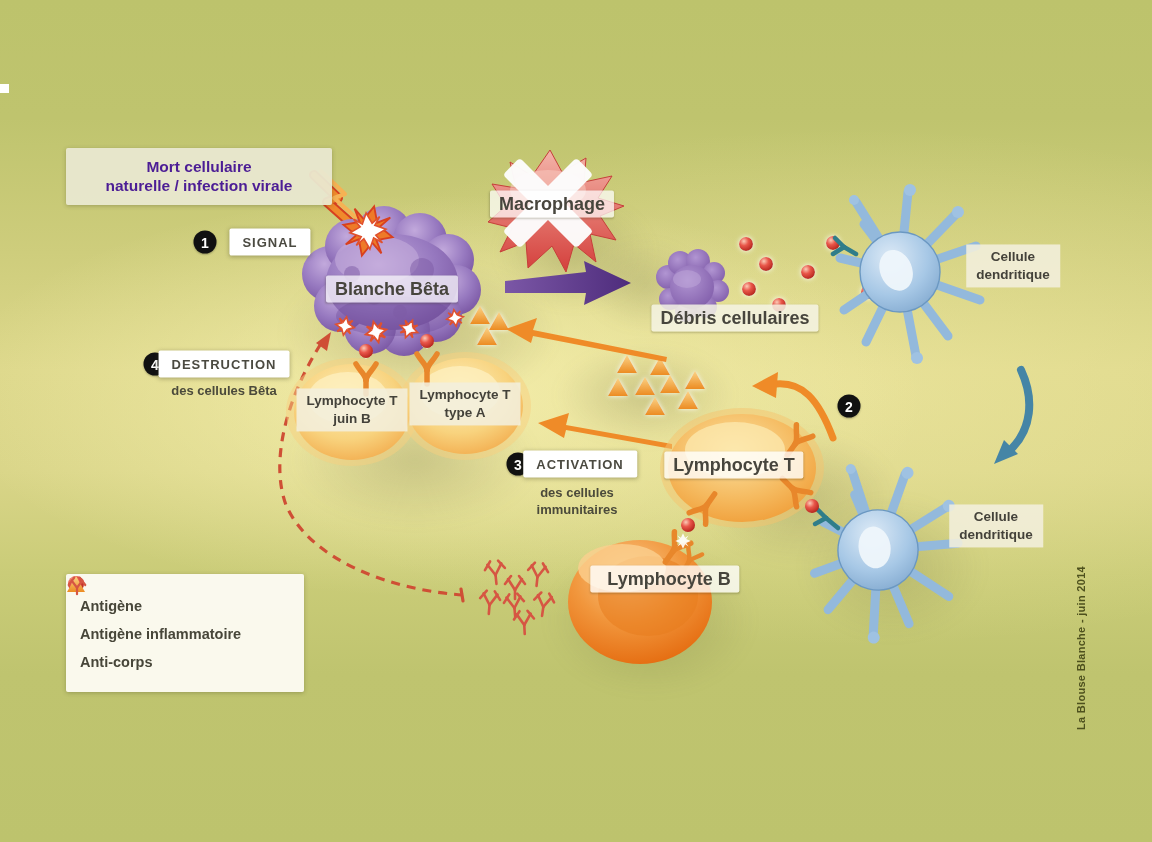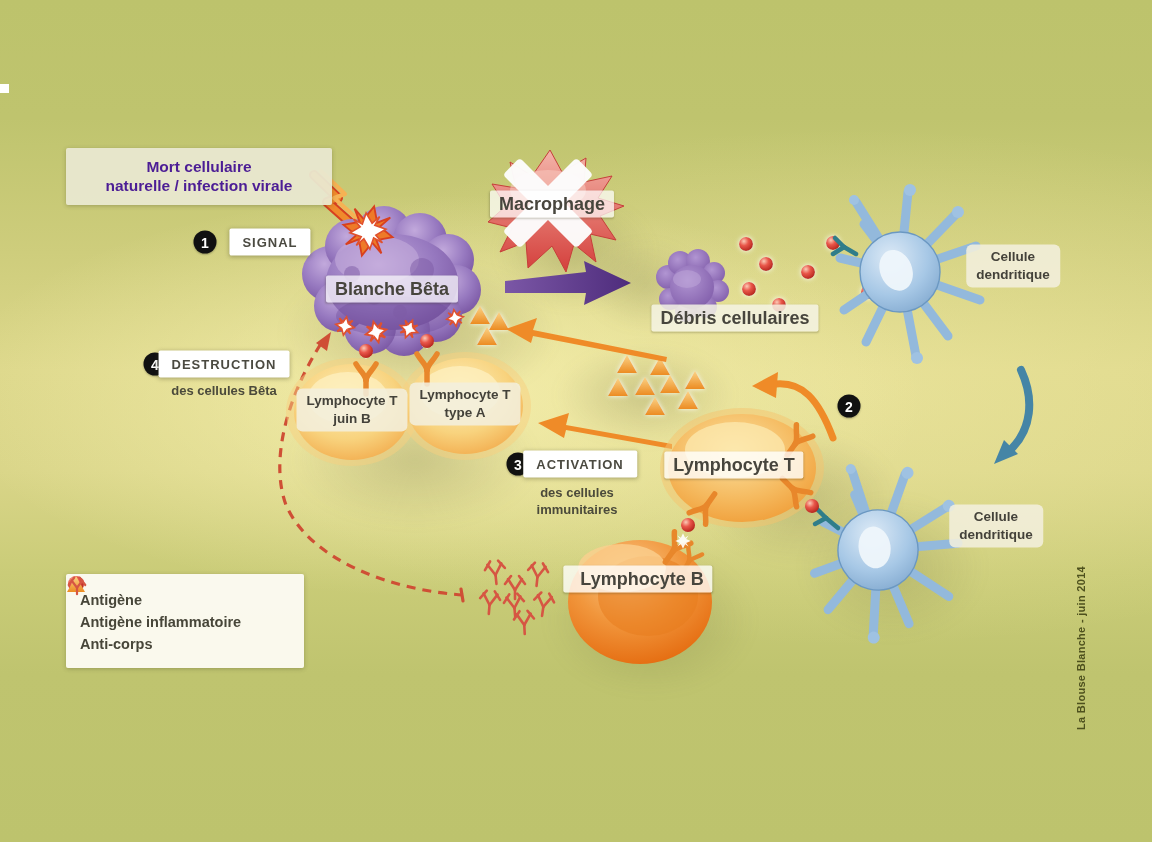--- a/index.html
+++ b/index.html
@@ -10,32 +10,32 @@
       radial-gradient(ellipse 680px 280px at 38% 47%, rgba(248,241,176,.8), rgba(248,241,176,0) 72%),
       radial-gradient(ellipse 900px 360px at 74% 46%, rgba(241,233,162,.55), rgba(241,233,162,0) 72%),
       linear-gradient(180deg,#bdc36c 0%,#bfc46e 14%,#cecd7c 30%,#dcd78a 44%,#d9d588 56%,#cacc78 68%,#bfc46f 80%,#bdc36d 100%);
   }
   .shadow-blob{position:absolute;border-radius:50%;filter:blur(7px);pointer-events:none;}
   svg{position:absolute;left:0;top:0;}
   .lbl{position:absolute;transform:translate(-50%,-50%);white-space:nowrap;z-index:5;}
   .cell-label{background:rgba(255,255,255,.78);color:#47453d;font-weight:bold;font-size:18px;
     padding:3px 9px;border-radius:2px;box-shadow:0 1px 2px rgba(60,60,30,.25);}
   .soft-label{background:rgba(242,239,221,.88);color:#44423a;font-weight:bold;font-size:13.5px;
-    padding:4px 10px;border-radius:6px;text-align:center;line-height:1.3;white-space:nowrap;}
+    padding:4px 10px;border-radius:0;text-align:center;line-height:1.3;white-space:nowrap;}
   .steplabel{background:#ffffff;color:#4b4a41;font-weight:bold;font-size:13px;letter-spacing:1px;
     padding:6px 13px;border-radius:2px;box-shadow:0 1px 4px rgba(60,60,30,.35);}
   .sub-label{color:#4b4a3b;font-weight:bold;font-size:13px;text-align:center;line-height:1.3;background:none;}
   .badge{width:23px;height:23px;border-radius:50%;background:#111;color:#fff;font-weight:bold;
     font-size:14px;display:flex;align-items:center;justify-content:center;box-shadow:0 1px 2px rgba(0,0,0,.3);}
   .callout{position:absolute;left:66px;top:148px;width:258px;background:rgba(233,232,208,.95);
     color:#4c1d95;font-weight:bold;font-size:15.5px;text-align:center;line-height:1.25;
     padding:9px 4px;border-radius:2px;box-shadow:0 1px 4px rgba(60,60,30,.3);z-index:5;}
   .legend{position:absolute;left:66px;top:574px;width:212px;background:rgba(252,251,242,.96);
     border-radius:2px;box-shadow:0 1px 4px rgba(60,60,30,.3);padding:12px 12px 10px 14px;z-index:5;}
-  .legend-row{display:flex;align-items:center;gap:10px;margin:6px 0;}
+  .legend-row{display:flex;align-items:center;gap:10px;margin:12px 0;}
   .legend-row span{color:#474639;font-weight:bold;font-size:14.5px;}
   .title{position:absolute;left:78px;top:668px;color:#17170f;font-weight:bold;font-size:20px;
     letter-spacing:.2px;z-index:5;white-space:nowrap;}
   .credit{position:absolute;left:1003px;top:638px;width:164px;height:20px;
     transform:rotate(-90deg);color:#4e511e;font-weight:bold;font-size:11px;text-align:center;
     letter-spacing:.3px;z-index:5;}
   .edge-mark{position:absolute;left:0;top:84px;width:9px;height:9px;background:#fff;z-index:4;}
 </style>
 </head>
 <body>
@@ -363,21 +363,21 @@
 
   <div class="lbl soft-label" style="left:996px;top:526px;">
     <div>Cellule</div>
     <div>dendritique</div>
   </div>
 
   <div class="lbl badge" style="left:518px;top:464px;">3</div>
   <div class="lbl steplabel" style="left:580px;top:464px;">ACTIVATION</div>
   <div class="lbl sub-label" style="left:577px;top:502px;white-space:normal;width:112px;">des cellules immunitaires</div>
 
-  <div class="lbl cell-label" style="left:638px;top:579px;padding-left:17px;">Lymphocyte B</div>
+  <div class="lbl cell-label" style="left:665px;top:579px;padding-left:17px;">Lymphocyte B</div>
 
   <div class="lbl soft-label" style="left:465px;top:404px;">
     <div>Lymphocyte T</div>
     <div>type A</div>
   </div>
   <div class="lbl soft-label" style="left:352px;top:410px;">
     <div>Lymphocyte T</div>
     <div>juin B</div>
   </div>
 

